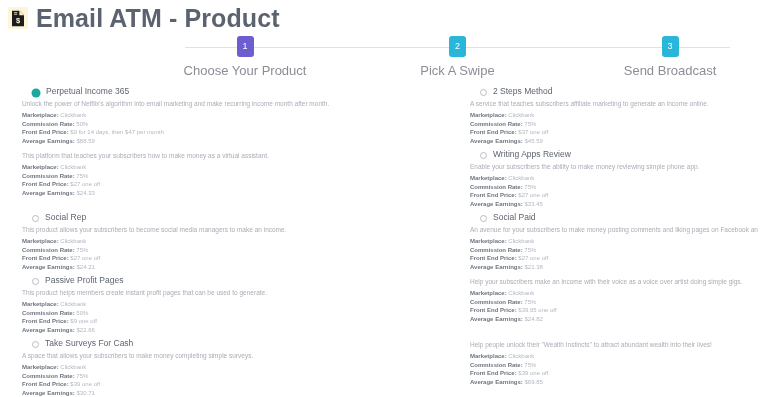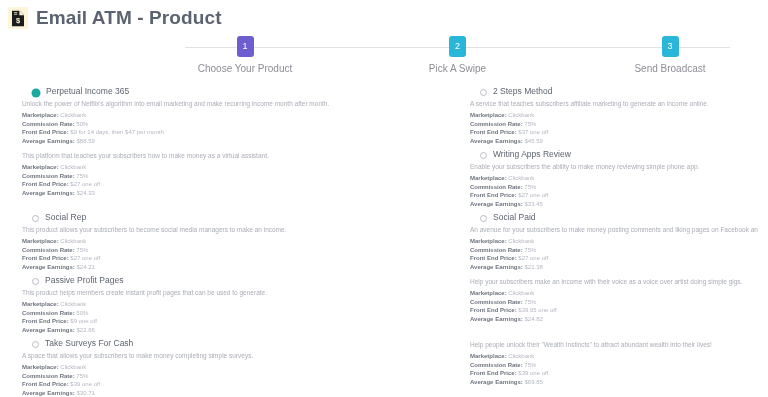--- a/index.html
+++ b/index.html
@@ -27,21 +27,21 @@
     background: #fdf5d8;
     border-radius: 2px;
     position: relative;
     flex: 0 0 auto;
     display: flex;
     align-items: center;
     justify-content: center;
   }
   .app-icon svg { display: block; }
   .page-title {
-    font-size: 19px;
+    font-size: 25px;
     font-weight: bold;
     color: #5c6370;
     letter-spacing: 0.1px;
     white-space: nowrap;
   }
 
   
   .stepper-wrap {
     position: relative;
     margin: 6px 0 0 0;
@@ -74,21 +74,21 @@
     height: 21px;
     border-radius: 3px;
     color: #ffffff;
     font-size: 9px;
     line-height: 21px;
     text-align: center;
     font-weight: normal;
   }
   .step-label {
     margin-top: 6px;
-    font-size: 10px;
+    font-size: 13px;
     color: #8d8d96;
     white-space: nowrap;
   }
 
   
   .products {
     display: grid;
     grid-template-columns: 448px 320px;
     padding: 6px 0 0 0;
   }

